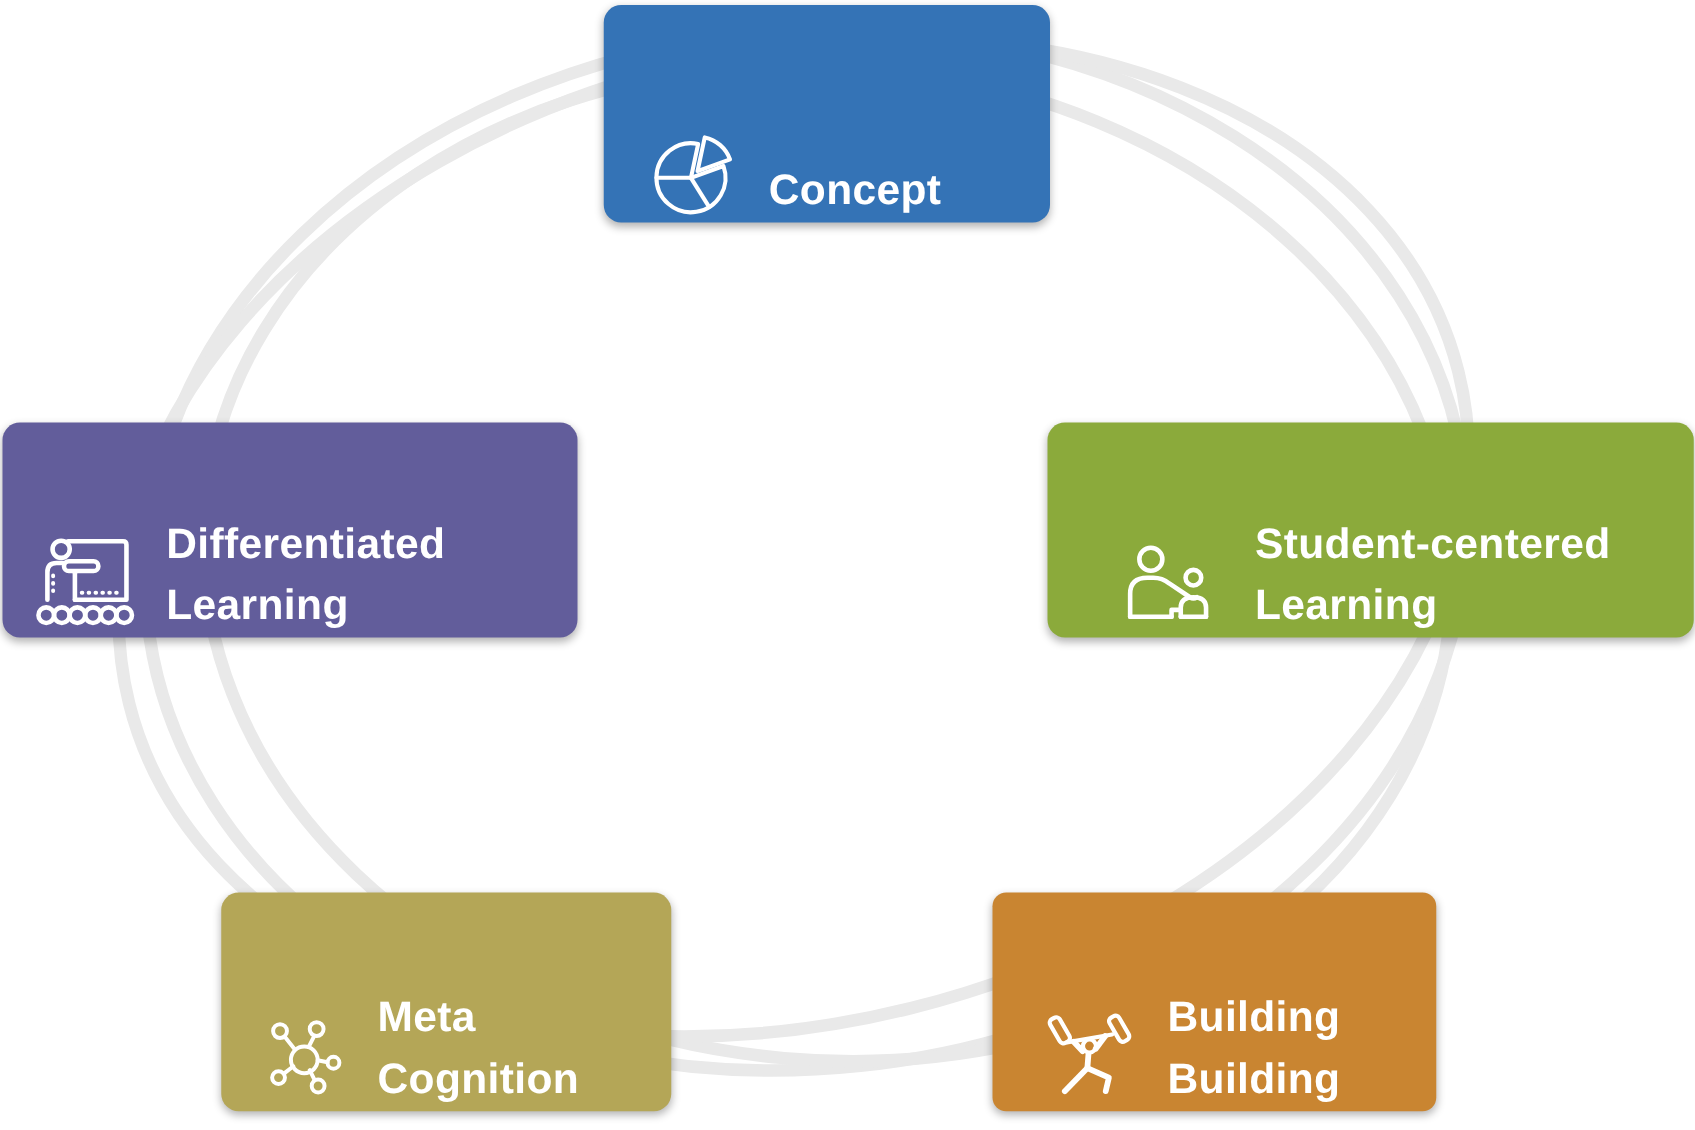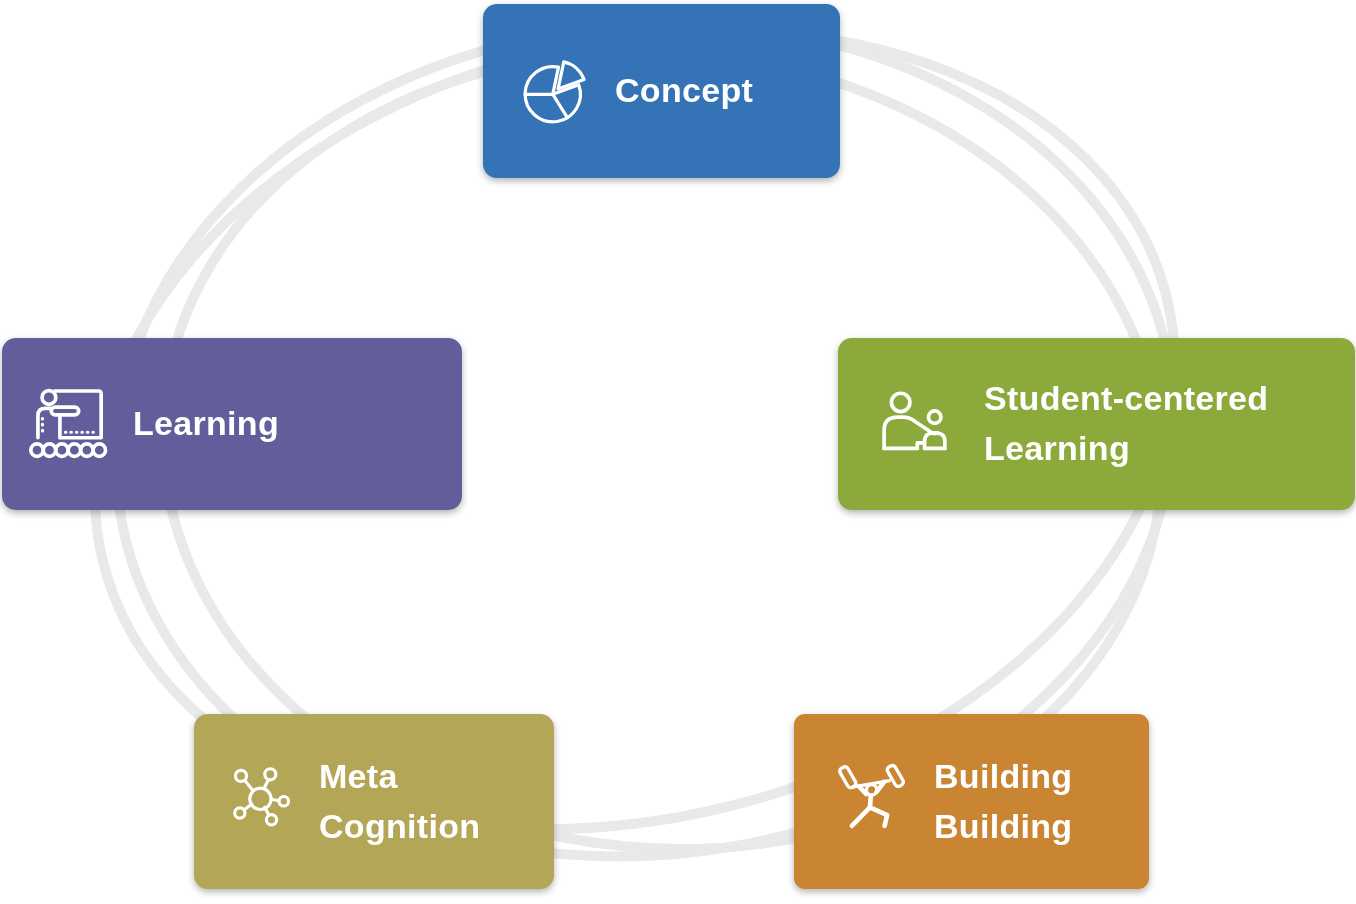--- a/index.html
+++ b/index.html
@@ -5,42 +5,42 @@
   html,body { margin:0; padding:0; background:#ffffff; }
   .stage {
     position:relative; width:1356px; height:904px; overflow:hidden;
     background:#ffffff;
     font-family:"Liberation Sans", sans-serif;
   }
   .sketch { position:absolute; left:0; top:0; z-index:0; }
 
   .node {
     position:absolute; z-index:1; box-sizing:border-box;
-    display:flex; align-items:center;
+    display:flex; align-items:flex-end;
     border-radius:14px;
     box-shadow:0 3px 7px rgba(0,0,0,.30);
   }
   .label { font-weight:bold; font-size:34px; line-height:1.46; letter-spacing:.3px; }
   .line { display:block; white-space:nowrap; }
 
   .icon { flex:0 0 auto; display:block; }
   .icon svg { display:block; width:100%; height:100%; }
   .icon svg * { fill:none; stroke:#ffffff; stroke-width:4; stroke-linecap:round; stroke-linejoin:round; }
   .icon svg .dots { stroke-width:3.5; }
   .icon svg .thin { stroke-width:4; }
   .icon svg .limb { stroke-width:5.5; }
 
   
   .n-concept       { left:483px; top:4px;   width:357px; height:174px; padding-left:34px; }
   .n-concept .icon { width:78px; height:78px; margin-right:20px; }
   .n-diff          { left:2px;   top:338px; width:460px; height:172px; padding-left:24px; }
   .n-diff .icon    { width:88px; height:88px; margin-right:19px; }
-  .n-student       { left:838px; top:338px; width:517px; height:172px; padding-left:36px; }
+  .n-student       { left:838px; top:338px; width:517px; height:172px; padding-left:56px; }
   .n-student .icon { width:92px; height:81px; margin-right:18px; }
-  .n-meta          { left:194px; top:714px; width:360px; height:175px; padding-left:30px; }
+  .n-meta          { left:177px; top:714px; width:360px; height:175px; padding-left:30px; }
   .n-meta .icon    { width:76px; height:76px; margin-right:19px; }
   .n-build         { left:794px; top:714px; width:355px; height:175px; padding-left:36px; }
   .n-build .icon   { width:84px; height:80px; margin-right:20px; }
 </style>
 </head>
 <body>
 
 <div class="stage" style="color: rgb(255, 255, 255);">
 
   <svg class="sketch" width="1356" height="904" viewBox="0 0 1356 904">
@@ -77,20 +77,21 @@
         <path class="dots" d="M43,57 H78" stroke-dasharray="0.5 5.5"></path>
         <circle cx="12" cy="76.5" r="6.8"></circle>
         <circle cx="25.6" cy="76.5" r="6.8"></circle>
         <circle cx="39.2" cy="76.5" r="6.8"></circle>
         <circle cx="52.8" cy="76.5" r="6.8"></circle>
         <circle cx="66.4" cy="76.5" r="6.8"></circle>
         <circle cx="80" cy="76.5" r="6.8"></circle>
       </svg>
     </span>
     <span class="label">
+      <span class="line">Differentiated</span>
       <span class="line">Learning</span>
     </span>
   </div>
 
   <div class="node n-student" style="background-color: rgb(139, 170, 59);">
     <span class="icon">
       <svg viewBox="0 0 100 88">
         <circle cx="29" cy="20" r="10"></circle>
         <path d="M11,70 V50 q0,-14 15,-14 h5 q8,0 14,5 l18,12 q3,2 6,0"></path>
         <path d="M11,70 H47"></path>

